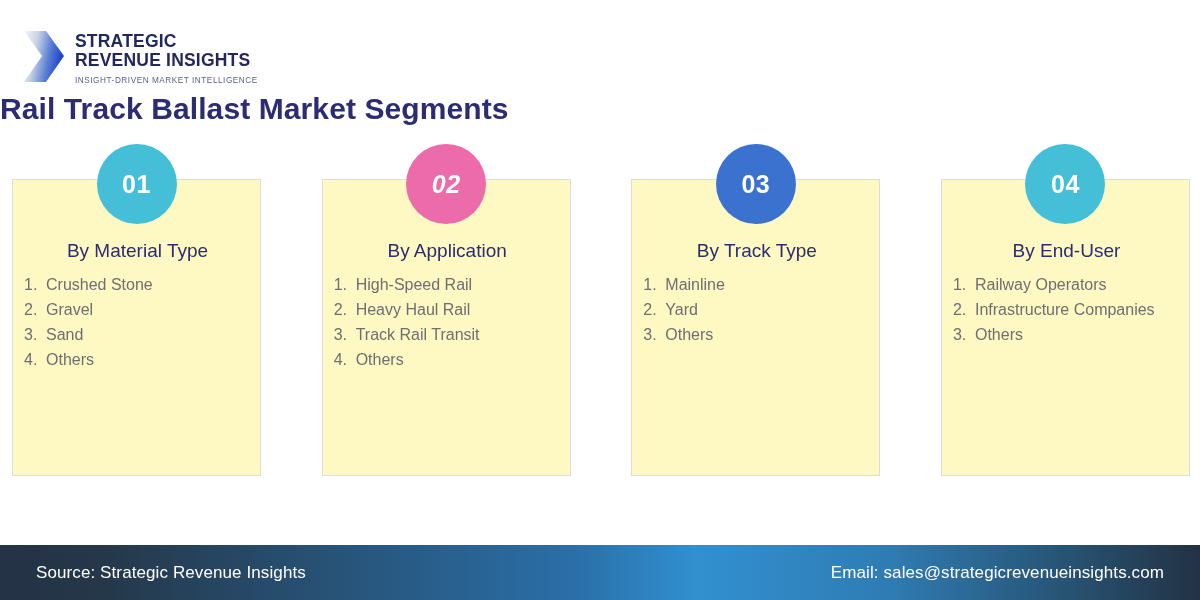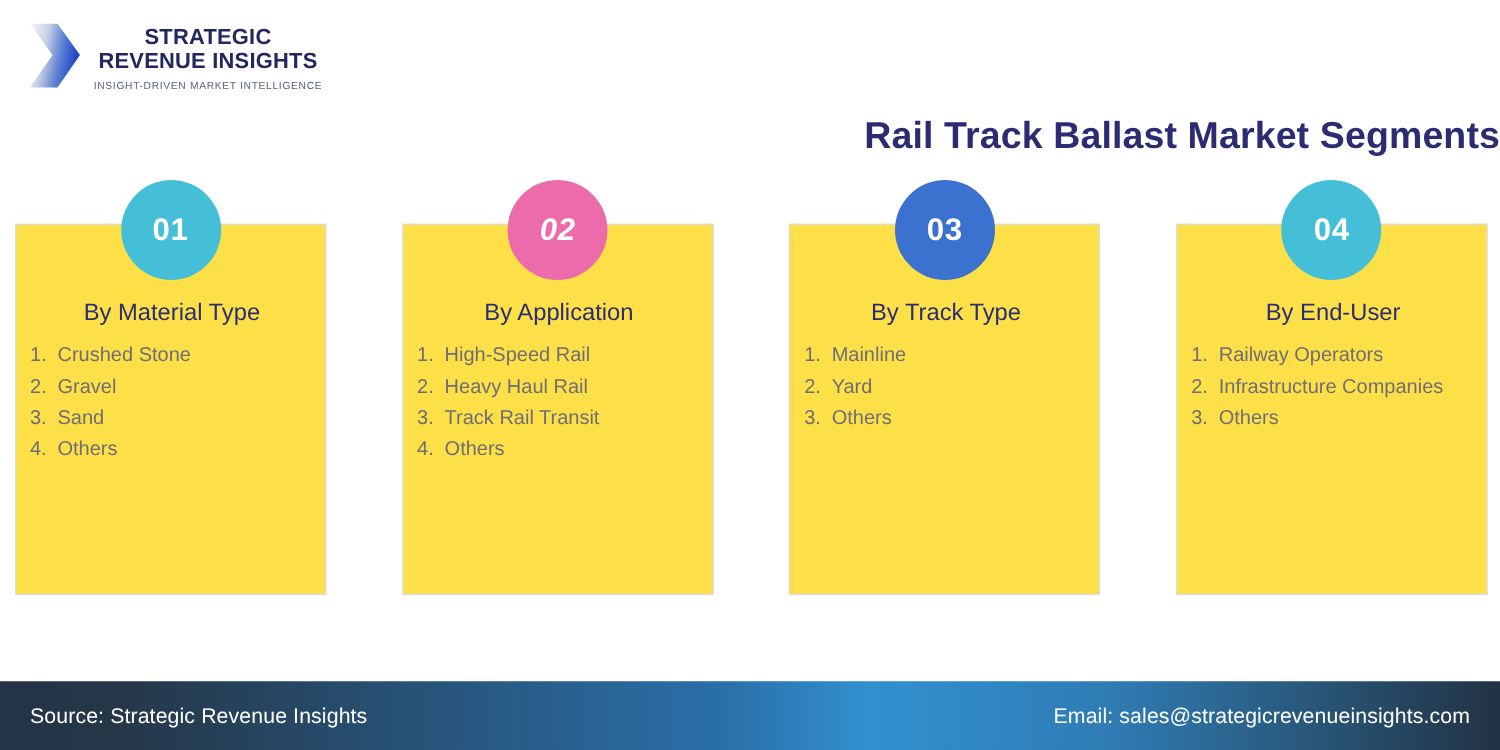--- a/index.html
+++ b/index.html
@@ -11,24 +11,23 @@
     height: 600px;
     background: #ffffff;
     font-family: "Liberation Sans", sans-serif;
     overflow: hidden;
     position: relative;
   }
 
   
   .header {
     position: absolute;
-    top: 0; left: 0;
+    top: 12px; left: 0;
     width: 1060px;
     height: 88px;
-    text-align: center;
   }
   .logo-block {
     position: absolute;
     left: 22px;
     top: 17px;
     display: flex;
     align-items: flex-start;
   }
   .logo-mark {
     width: 44px;
@@ -54,21 +53,21 @@
     color: #5b6184;
     margin-top: 7px;
   }
 
   
   .page-title {
     position: absolute;
     top: 92px;
     left: 0;
     width: 1200px;
-    text-align: right;
+    text-align: left;
     font-size: 30px;
     font-weight: bold;
     color: #2b2c72;
     letter-spacing: 0.1px;
   }
 
   
   .cards {
     position: absolute;
     top: 179px;
@@ -76,21 +75,21 @@
     width: 1178px;
     height: 297px;
     display: flex;
     justify-content: space-between;
   }
   .card {
     position: relative;
     width: 249px;
     height: 297px;
     border: 1px solid #dcdcde;
-    background: #fde047;
+    background: #fef9c3;
     box-sizing: border-box;
   }
   .card-badge {
     position: absolute;
     top: -36px;
     left: 50%;
     transform: translateX(-50%);
     width: 80px;
     height: 80px;
     border-radius: 50%;
@@ -141,21 +140,21 @@
     position: absolute;
     left: 0;
     bottom: 0;
     width: 1200px;
     height: 55px;
     background: linear-gradient(to right, #243346 0%, #253748 8%, #2a6fa8 48%, #3190cf 58%, #2f7cb4 74%, #27506e 90%, #223244 100%);
     display: flex;
     align-items: center;
     justify-content: space-between;
     box-sizing: border-box;
-    padding: 0 24px;
+    padding: 0 36px;
     margin-top: 47px;
   }
   .footer-text {
     color: #ffffff;
     font-size: 17px;
     letter-spacing: 0.1px;
   }
 </style>
 </head>
 <body>

